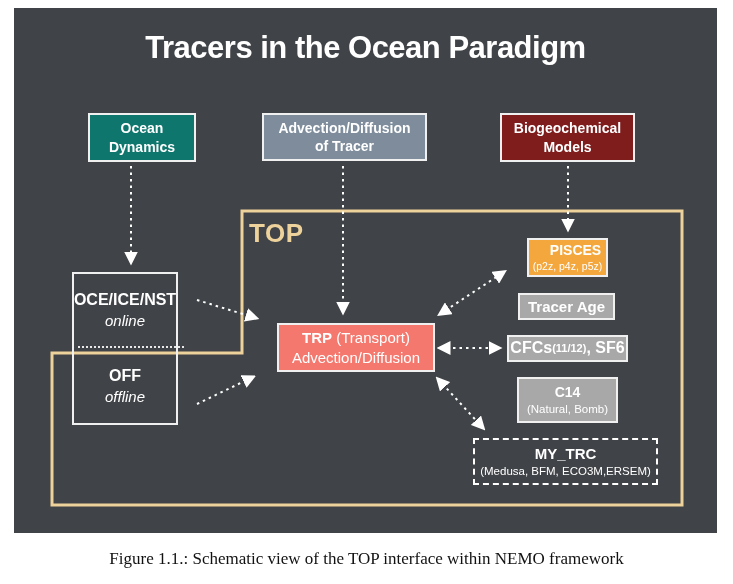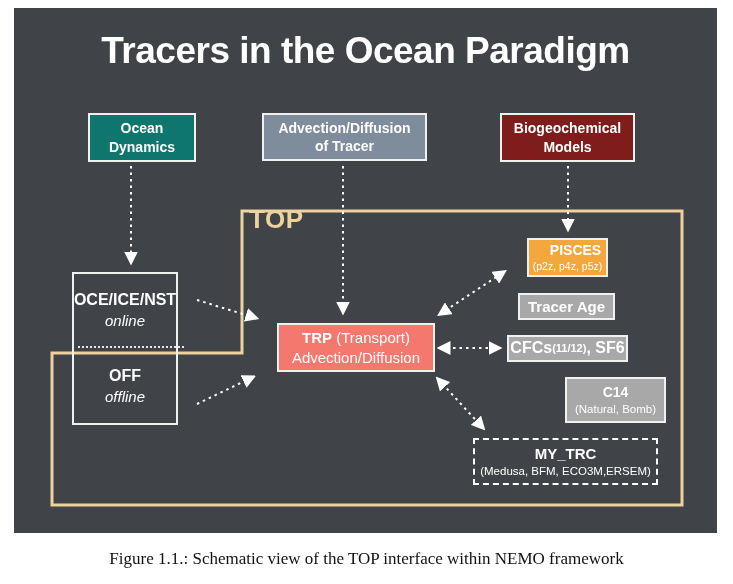--- a/index.html
+++ b/index.html
@@ -6,21 +6,21 @@
   #stage{
     position:relative;width:733px;height:584px;background:#ffffff;
     font-family:"Liberation Sans",sans-serif;overflow:hidden;
   }
   #panel{
     position:absolute;left:14px;top:8px;width:703px;height:525px;
     background:#404347;
   }
   #diagram-title{
     position:absolute;left:14px;top:30px;width:703px;text-align:center;
-    color:#ffffff;font-size:37px;font-weight:bold;letter-spacing:-0.5px;
+    color:#ffffff;font-size:31px;font-weight:bold;letter-spacing:-0.5px;
   }
   #arrow-layer{position:absolute;left:0;top:0;width:733px;height:584px;}
   .node{
     position:absolute;box-sizing:border-box;color:#ffffff;text-align:center;
     display:flex;flex-direction:column;align-items:center;justify-content:center;
     border:2px solid #f0f0f0;line-height:1.3;
   }
   .node .b{font-weight:bold;}
   #ocean-box{left:88px;top:113px;width:108px;height:49px;background:#0f766e;font-size:14px;}
   #advection-box{left:262px;top:113px;width:165px;height:48px;background:#7e8c9c;font-size:14px;}
@@ -36,28 +36,28 @@
   .oce-title{font-weight:bold;font-size:16px;}
   .oce-sub{font-style:italic;font-size:15px;margin-top:3px;}
   #trp-box{left:265px;top:323px;width:158px;height:49px;background:#f5786e;font-size:15px;margin-left:12px;}
   #pisces-box{left:527px;top:238px;width:81px;height:39px;background:#f3a73d;}
   #pisces-box .t{font-weight:bold;font-size:14px;padding-left:16px;}
   #pisces-box .s{font-size:10.5px;margin-top:1px;}
   #tracer-age-box{left:518px;top:293px;width:97px;height:27px;background:#a8a8a8;font-size:15px;font-weight:bold;text-align:right;}
   #cfc-box{left:507px;top:335px;width:121px;height:27px;background:#a8a8a8;flex-direction:row;}
   #cfc-box .m{font-size:16px;font-weight:bold;}
   #cfc-box .sub{font-size:11px;font-weight:bold;}
-  #c14-box{left:517px;top:377px;width:101px;height:46px;background:#a8a8a8;margin-left:48px;}
+  #c14-box{left:517px;top:377px;width:101px;height:46px;background:#a8a8a8;}
   #c14-box .t{font-weight:bold;font-size:14px;}
   #c14-box .s{font-size:11.5px;margin-top:1px;}
   #mytrc-box{left:473px;top:438px;width:185px;height:47px;background:transparent;border:2px dashed #ffffff;}
   #mytrc-box .t{font-weight:bold;font-size:15px;}
   #mytrc-box .s{font-size:11.5px;margin-top:1px;}
   #top-label{
-    position:absolute;left:249px;top:204px;color:#edd29c;
+    position:absolute;left:249px;top:218px;color:#edd29c;
     font-size:26px;font-weight:bold;letter-spacing:0.5px;
   }
   #figure-caption{
     position:absolute;left:0;top:549px;width:733px;text-align:center;
     font-family:"Liberation Serif",serif;color:#111;font-size:17px;
   }
 </style>
 </head>
 <body>
 

